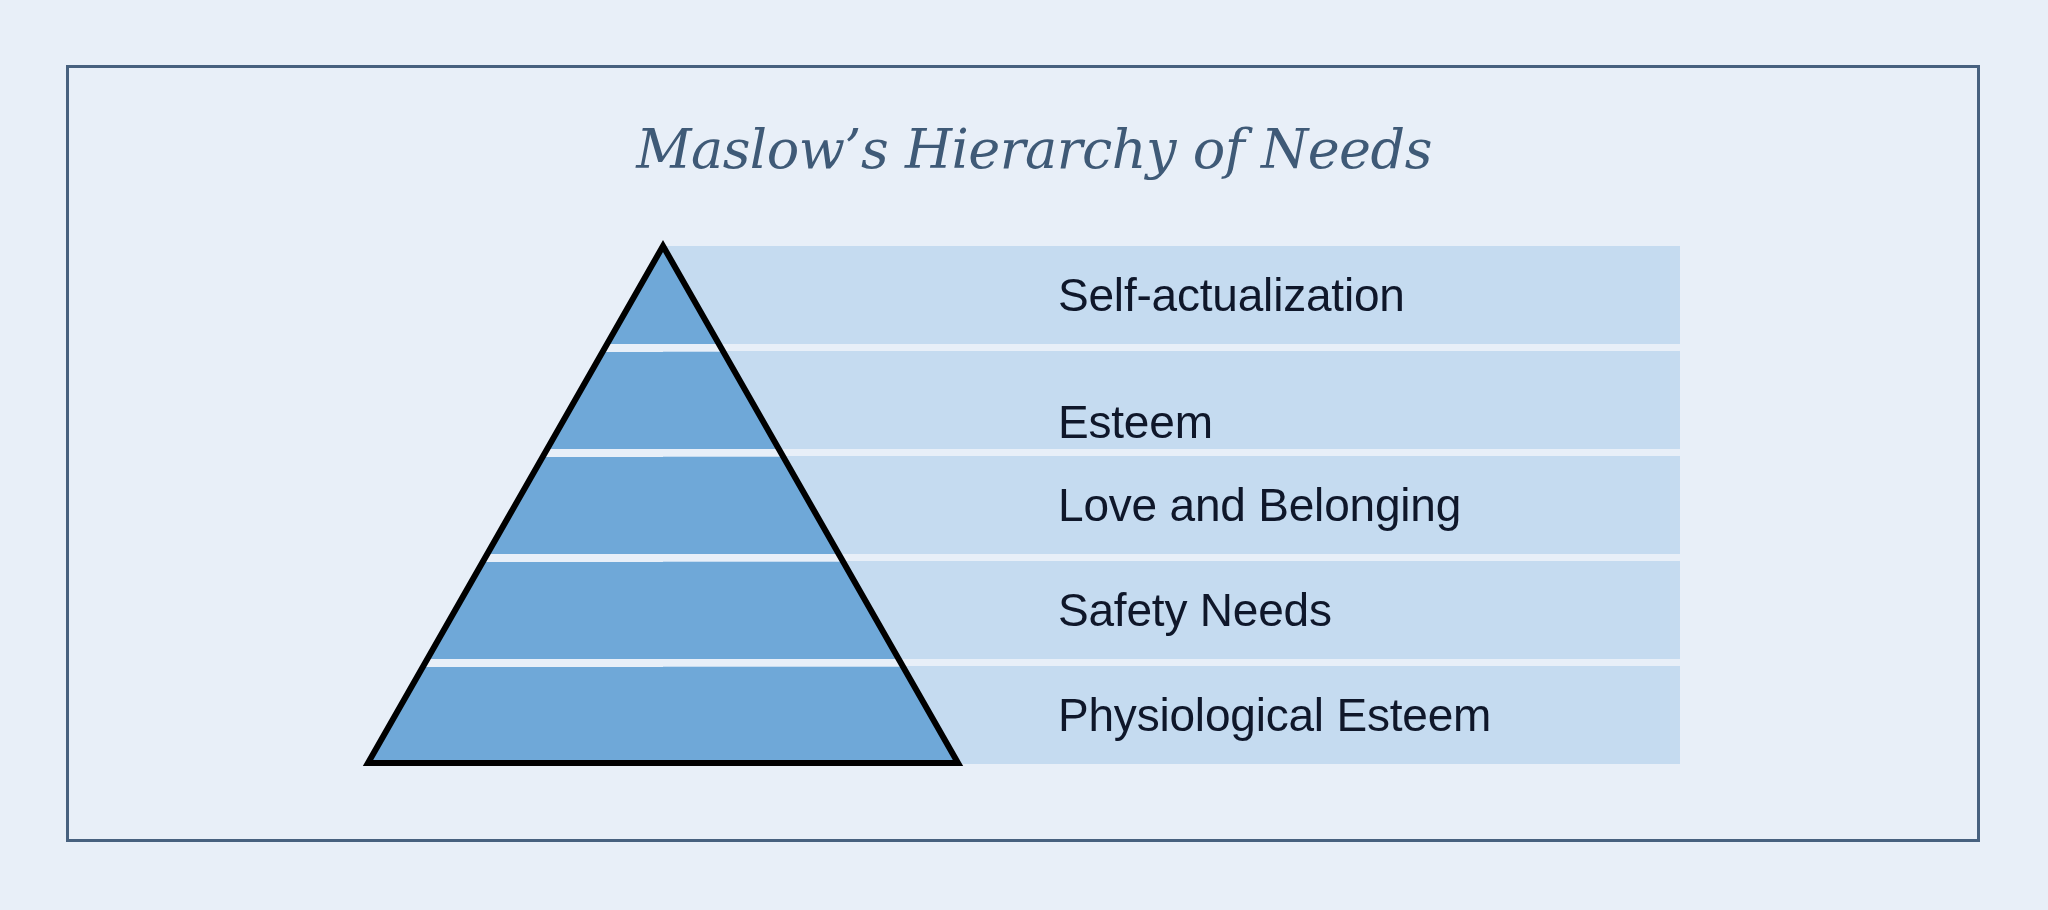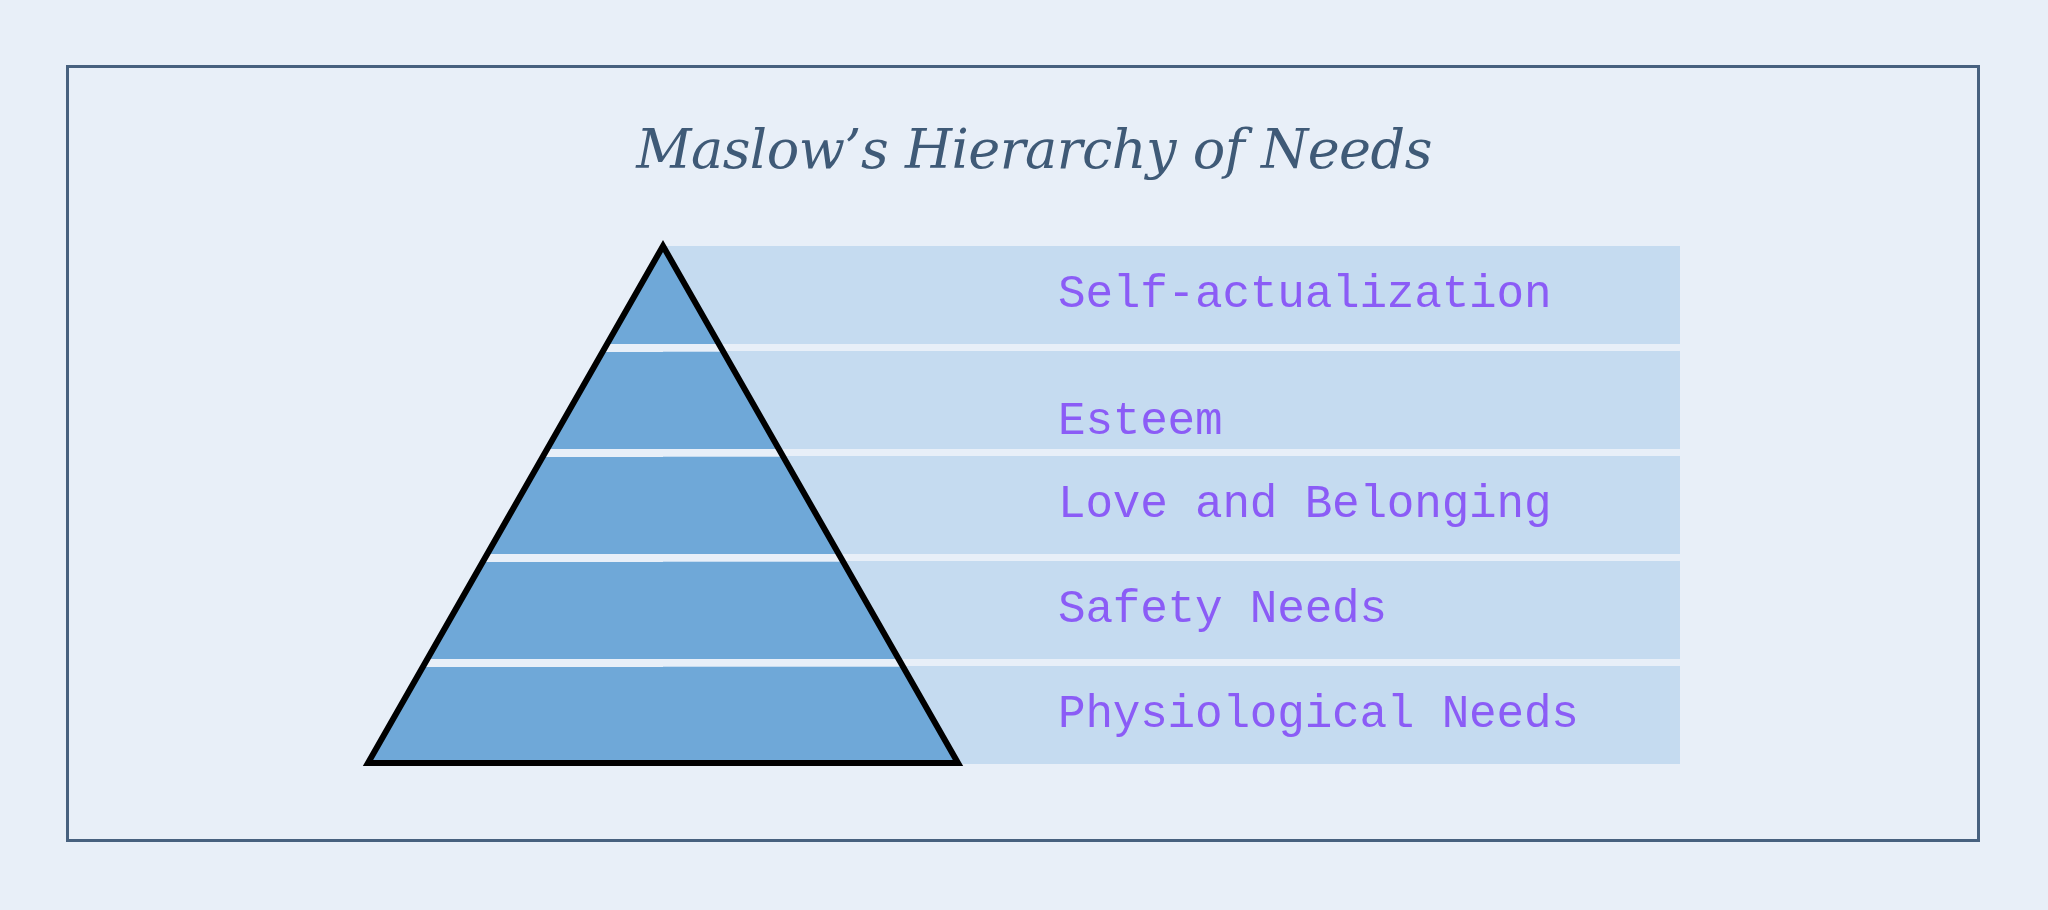--- a/index.html
+++ b/index.html
@@ -103,23 +103,23 @@
     width: 1017px;
     height: 518px;
   }
   .tier-label {
     position: absolute;
     left: 395px;
     width: 600px;
     height: 98px;
     display: flex;
     align-items: center;
-    font-family: Liberation Mono, monospace;
+    font-family: Liberation Sans, sans-serif;
     font-size: 46px;
-    color: #8b5cf6;
+    color: #0f172a;
     white-space: nowrap;
     letter-spacing: -0.2px;
   }
   .tier-label.b0 { top: 0px; }
   .tier-label.b1 { top: 105px; margin-top: 22px; }
   .tier-label.b2 { top: 210px; }
   .tier-label.b3 { top: 315px; }
   .tier-label.b4 { top: 420px; }
 </style>
 </head>
@@ -156,17 +156,17 @@
 
         <polygon points="663,246 958,763 368,763" fill="none" stroke="#000000" stroke-width="6" stroke-linejoin="miter"></polygon>
       </svg>
     </div>
 
     <div id="labels">
       <div class="tier-label b0">Self-actualization</div>
       <div class="tier-label b1">Esteem</div>
       <div class="tier-label b2">Love and Belonging</div>
       <div class="tier-label b3">Safety Needs</div>
-      <div class="tier-label b4">Physiological Needs</div>
+      <div class="tier-label b4">Physiological Esteem</div>
     </div>
 
   </div>
 </div>
 
 </body></html>

